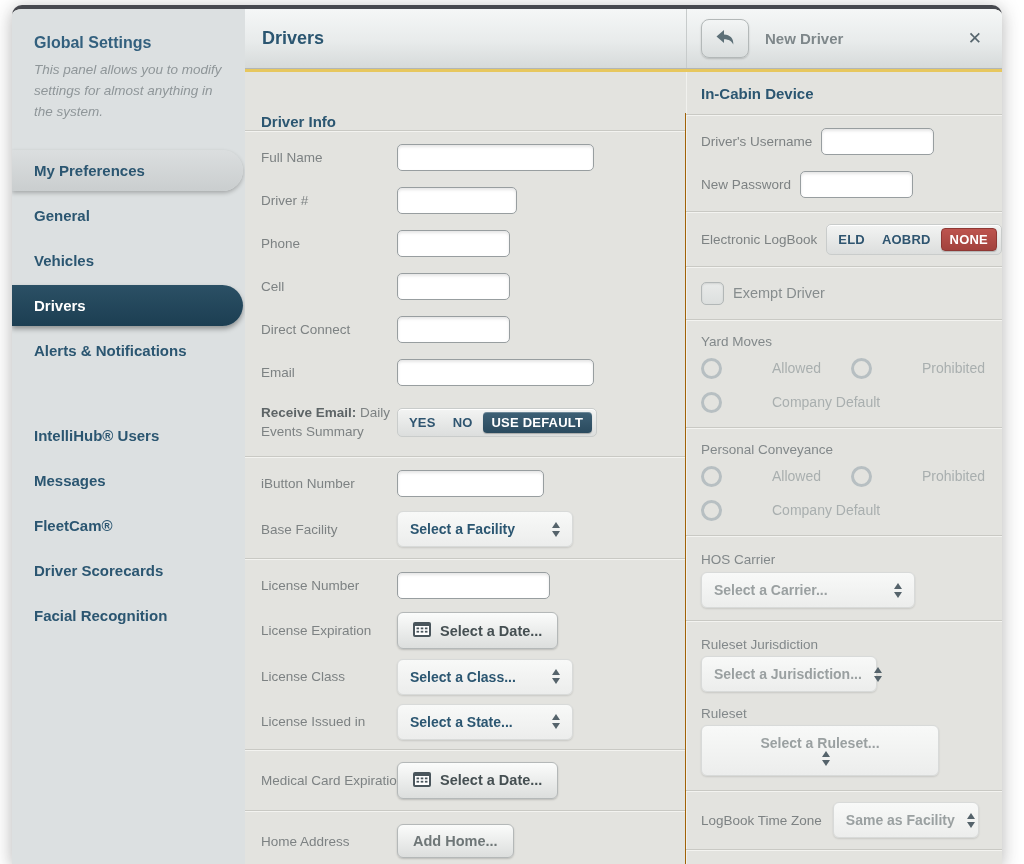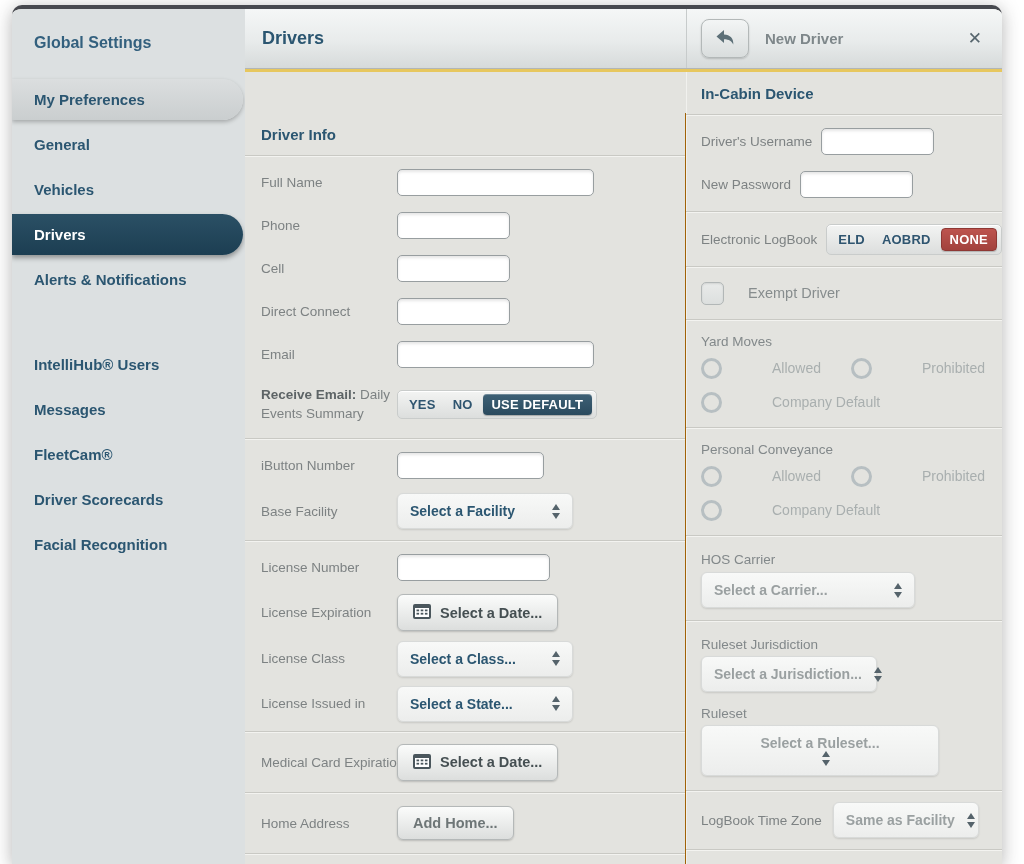--- a/index.html
+++ b/index.html
@@ -78,37 +78,38 @@
     border:1px solid #c9cccb; border-radius:5px; padding:3px 4px; gap:3px;
     box-shadow:inset 0 1px 0 #fff; cursor:pointer; }
   .seg .opt { padding:3px 7px; font-weight:bold; font-size:13px; color:#2f5570; letter-spacing:.2px; }
   .seg .opt.sel-navy { background:linear-gradient(#3e6176,#2a4a5e); color:#fff; border-radius:4px;
     padding:3px 9px; box-shadow:inset 0 1px 0 rgba(255,255,255,.25),0 1px 1px rgba(0,0,0,.25); }
   .seg .opt.sel-red { background:linear-gradient(#bd544e,#a2423d); color:#fff; border-radius:4px;
     padding:3px 8px; border:1px solid #8e3834; box-shadow:0 1px 1px rgba(0,0,0,.2); }
 
   .chk { width:23px; height:23px; flex-shrink:0; border:1px solid #b2b7b7; border-radius:5px;
     background:linear-gradient(#e9ebea,#dcdfde); box-shadow:inset 0 1px 2px rgba(0,0,0,.1); cursor:pointer; }
-  .chk-label { color:#878d8e; font-size:14.5px; margin-left:15px; }
+  .chk-label { color:#878d8e; font-size:14.5px; margin-left:0; }
 
   .radio-row { display:flex; align-items:center; padding-left:15px; min-height:34px; gap:10px; }
   .radio { width:21px; height:21px; flex-shrink:0; border:3px solid #b7bfc2; border-radius:50%; cursor:pointer; }
   .rad-label { color:#a9afaf; font-size:14px; white-space:nowrap;margin-left:40px; }
   .rad-gap { width:10px; }
 
   .cal-icon { display:inline-block; }
 </style>
 </head>
 <body>
 
 <div class="panel">
 
   <div class="sidebar">
     <div class="sb-head">
       <div class="sb-title">Global Settings</div>
+      <div class="sb-desc">This panel allows you to modify settings for almost anything in the system.</div>
     </div>
     <div class="sb-nav">
       <div class="side-item hl">My Preferences</div>
       <div class="side-item">General</div>
       <div class="side-item">Vehicles</div>
       <div class="side-item sel">Drivers</div>
       <div class="side-item">Alerts &amp; Notifications</div>
       <div class="group-gap"></div>
       <div class="side-item">IntelliHub® Users</div>
       <div class="side-item">Messages</div>
@@ -143,20 +144,24 @@
       <div class="left-col">
 
         <div class="section head">
           <div class="sec-title">Driver Info</div>
         </div>
 
         <div class="section">
           <div class="row">
             <div class="flabel">Full Name</div>
             <input class="tin w197" style="">
+          </div>
+          <div class="row">
+            <div class="flabel">Driver #</div>
+            <input class="tin w120" style="">
           </div>
           <div class="row">
             <div class="flabel">Phone</div>
             <input class="tin w113" style="">
           </div>
           <div class="row">
             <div class="flabel">Cell</div>
             <input class="tin w113" style="">
           </div>
           <div class="row">

